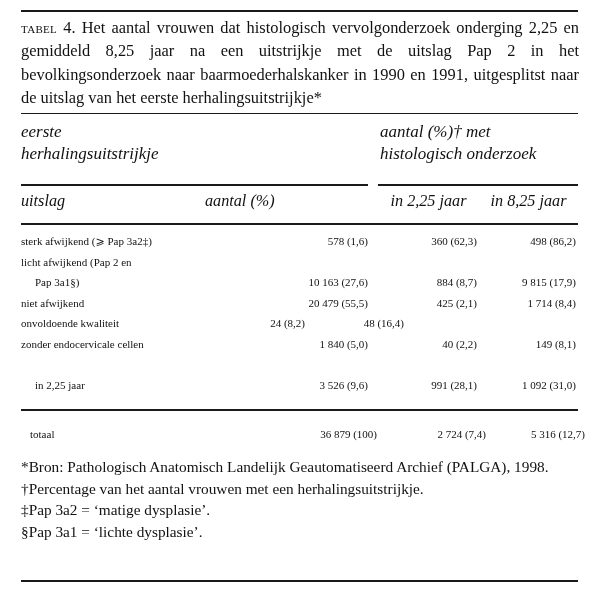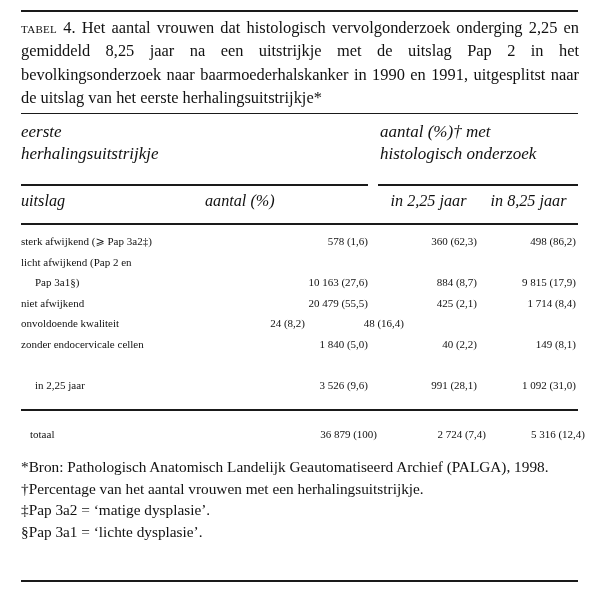--- a/index.html
+++ b/index.html
@@ -226,21 +226,21 @@
       <div class="c-num c-c">1 092 (31,0)</div>
     </div>
 
   </div>
 
   <div class="total-grid">
     <div class="trow">
       <div class="c-label">totaal</div>
       <div class="c-num c-a">36 879 (100)</div>
       <div class="c-num c-b">2 724 (7,4)</div>
-      <div class="c-num c-c">5 316 (12,4)</div>
+      <div class="c-num c-c">5 316 (12,7)</div>
     </div>
   </div>
 
   <div class="notes">
     <div class="note justify">*Bron: Pathologisch Anatomisch Landelijk Geautomatiseerd Archief (PALGA), 1998.</div>
     <div class="note">†Percentage van het aantal vrouwen met een herhalingsuitstrijkje.</div>
     <div class="note">‡Pap 3a2 = ‘matige dysplasie’.</div>
     <div class="note">§Pap 3a1 = ‘lichte dysplasie’.</div>
   </div>
 

